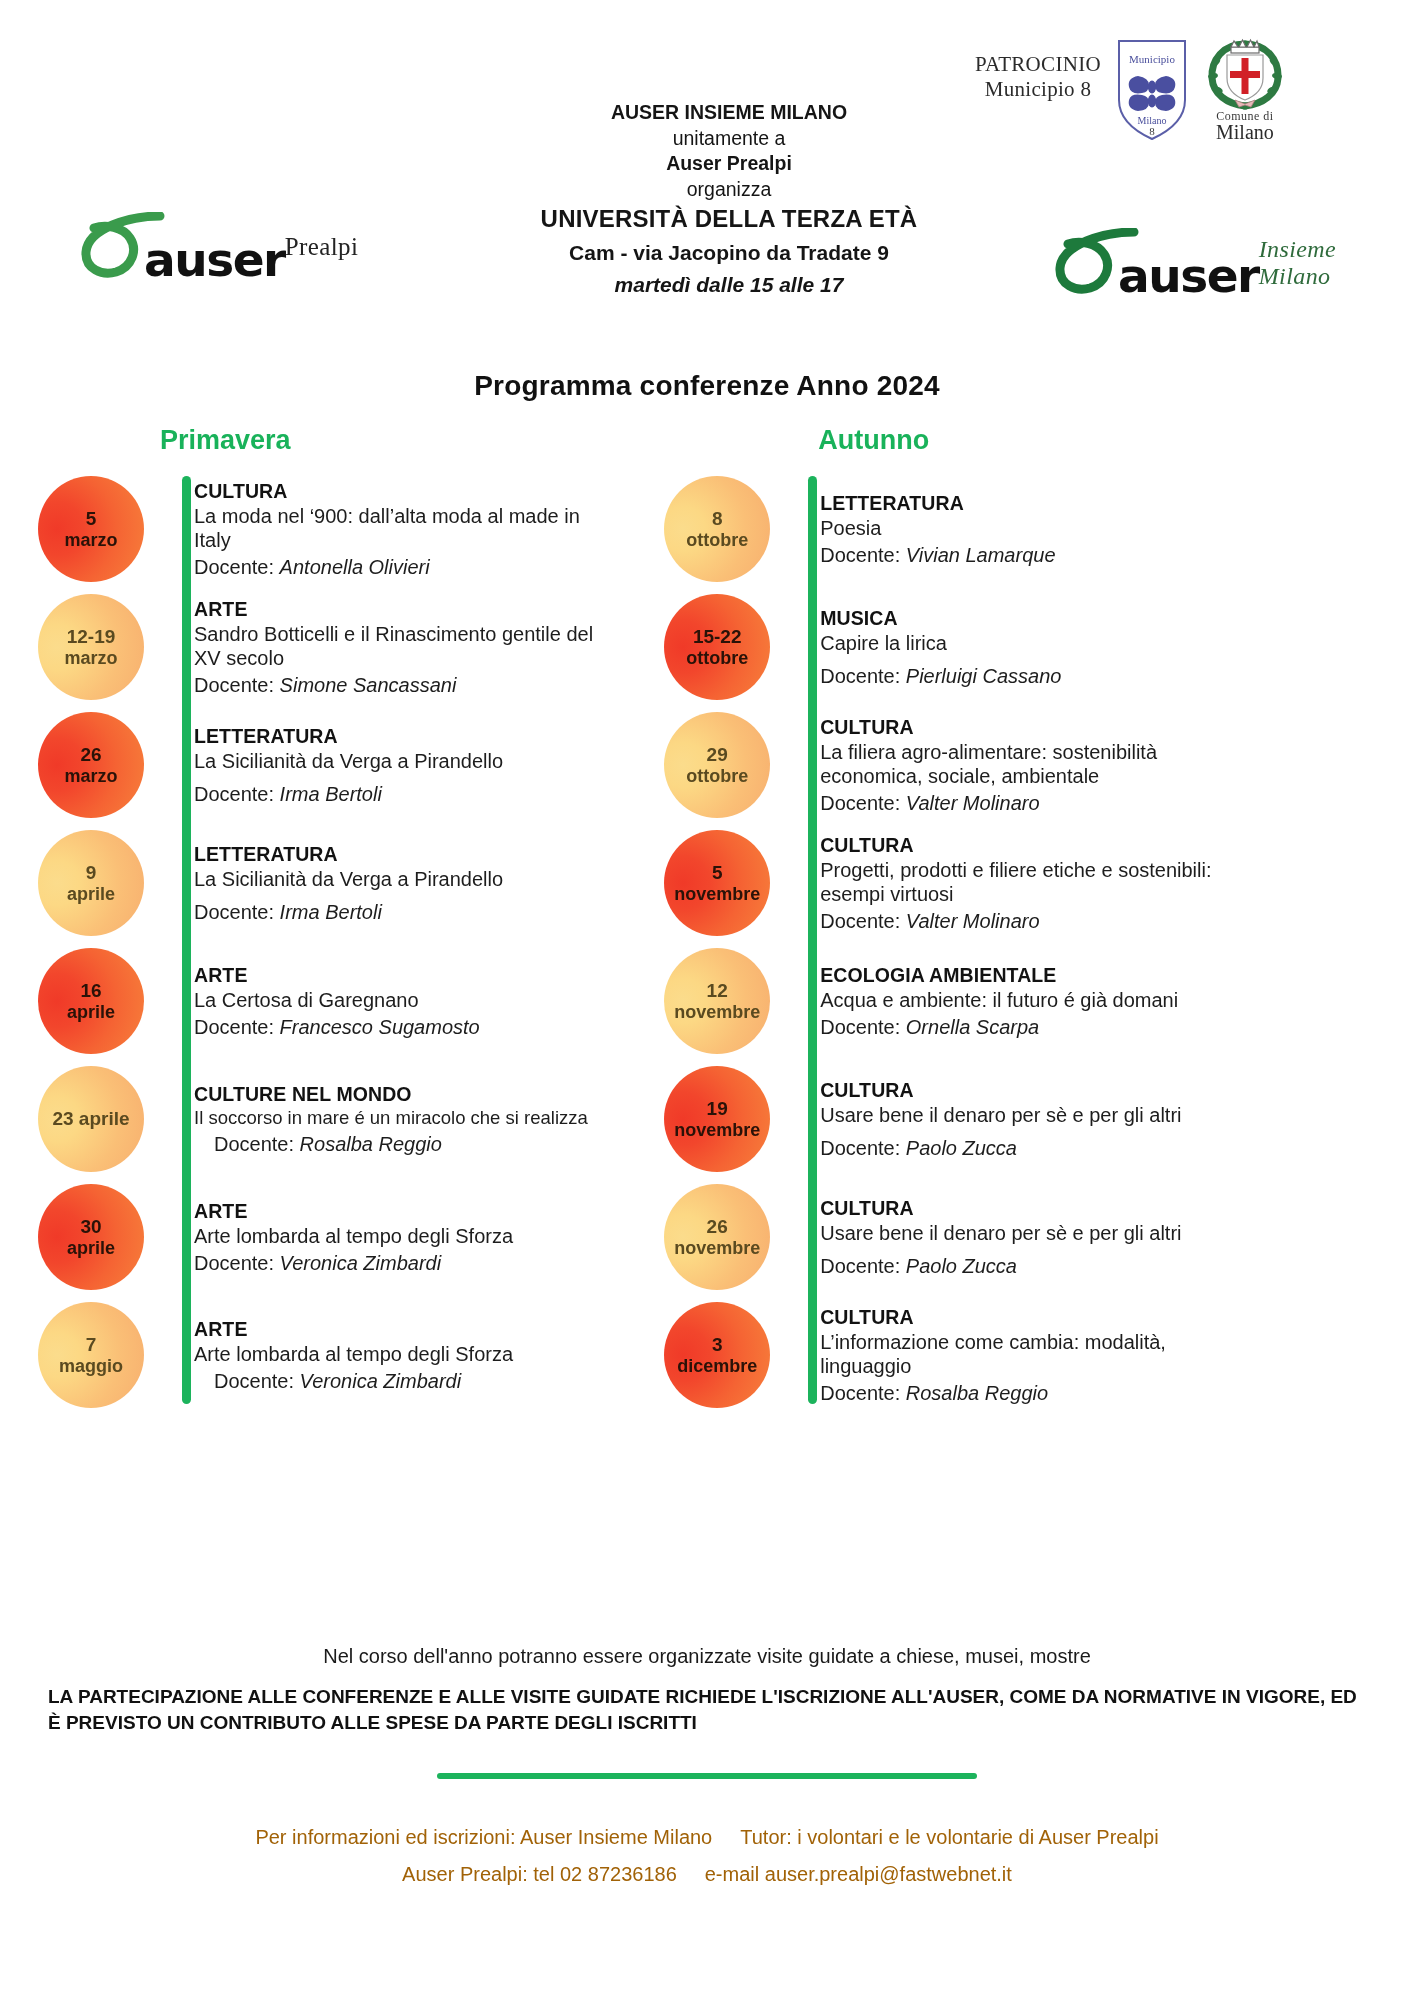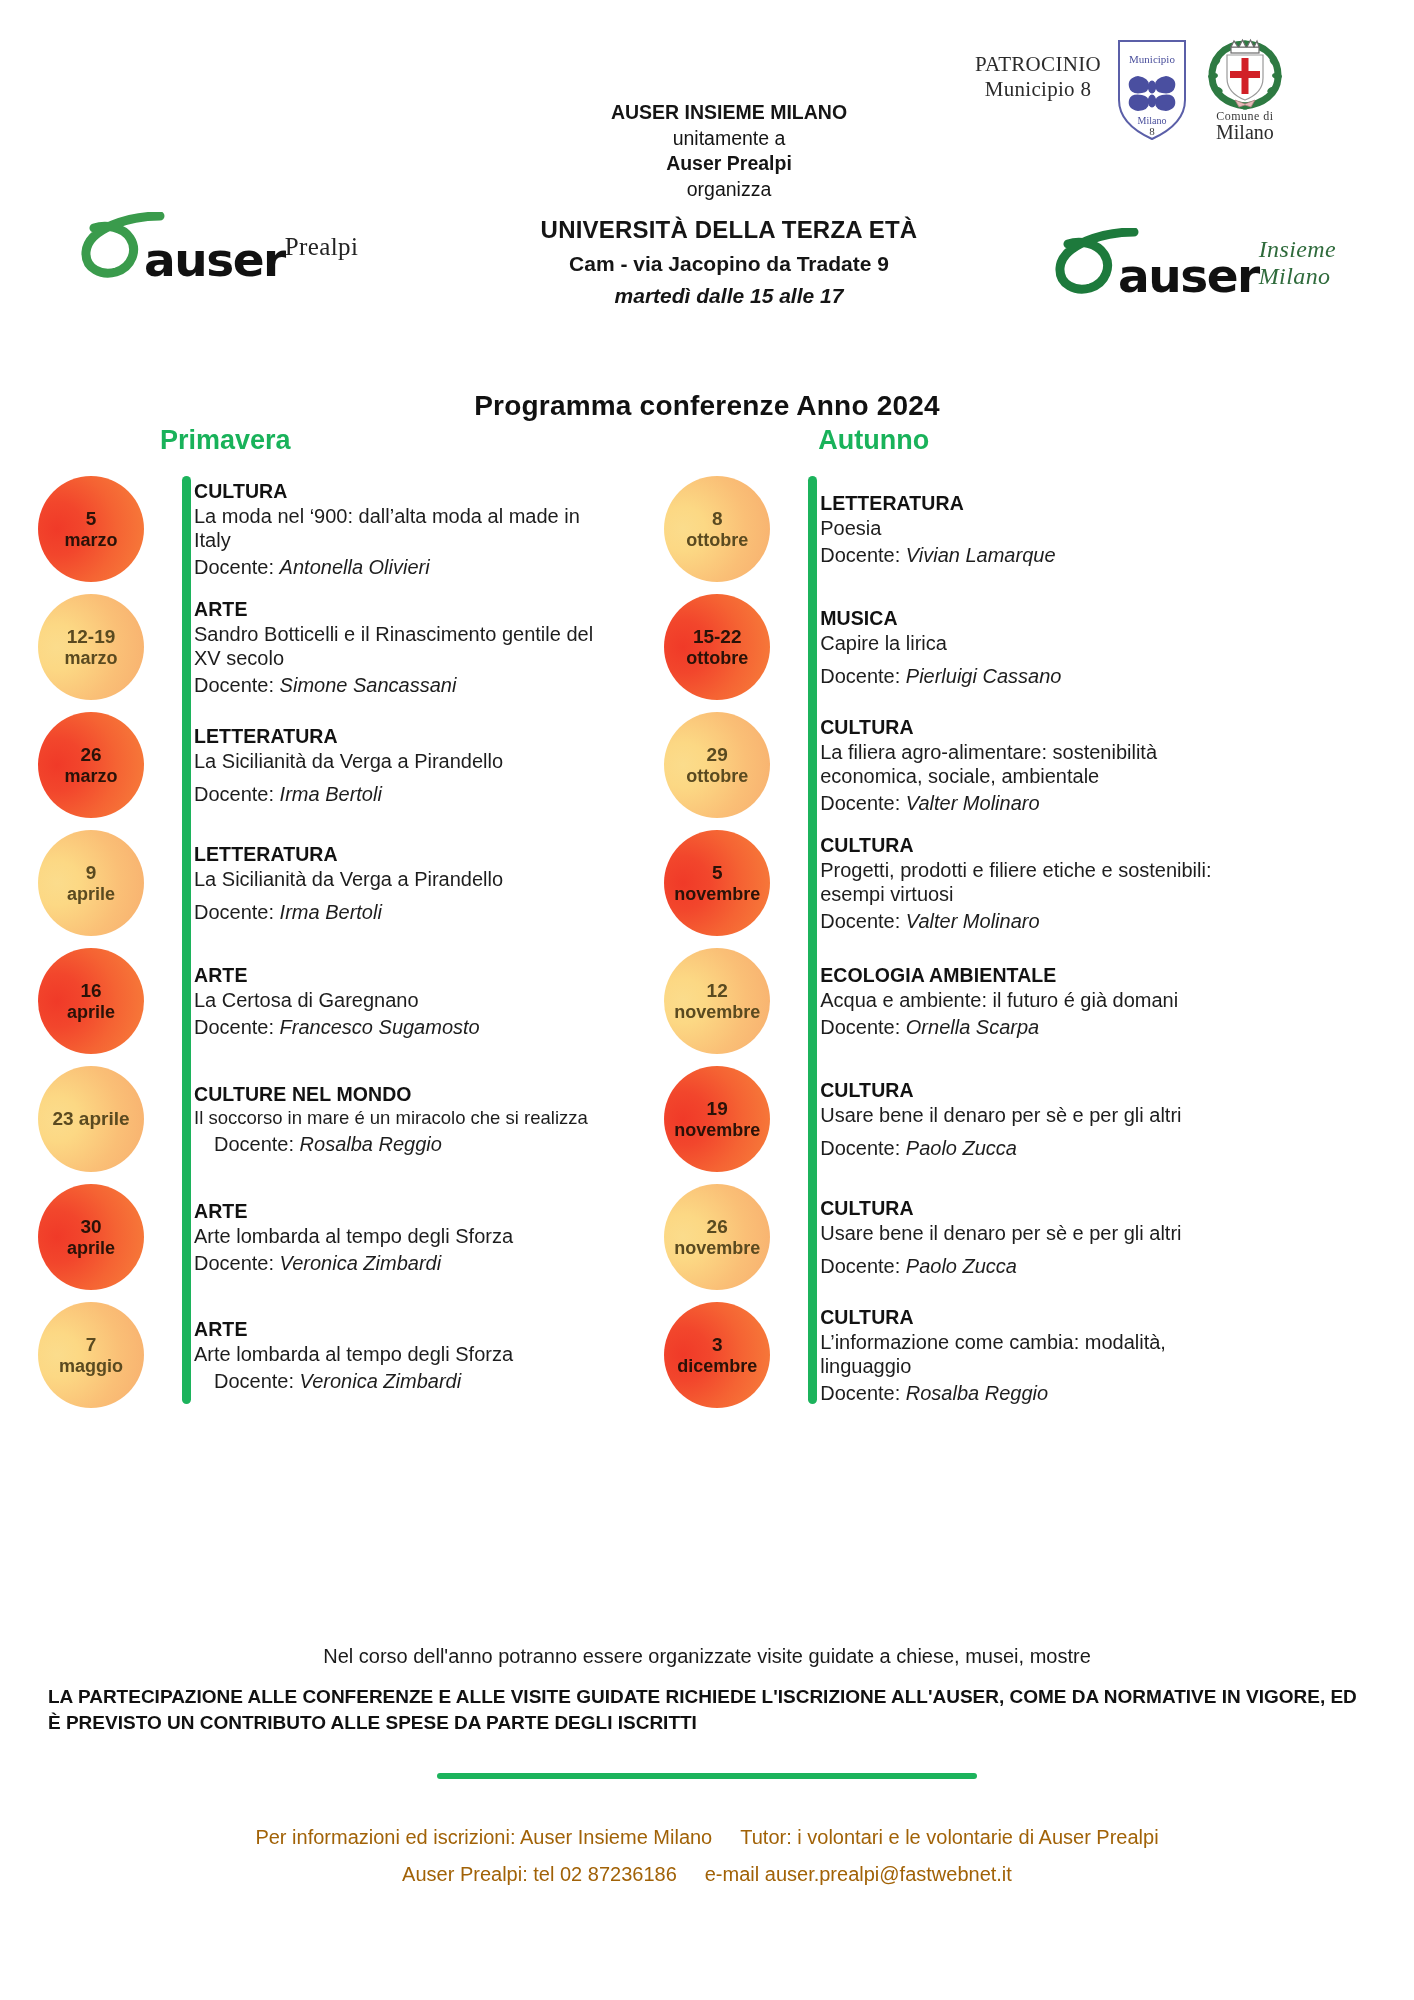--- a/index.html
+++ b/index.html
@@ -87,21 +87,21 @@
     display: block;
     font-size: 19.5px;
     color: #151515;
     padding-left: 44px;
   }
   .header-center .hl.b { font-weight: 700; }
   .header-center .hl.big {
     font-size: 24px;
     font-weight: 700;
     letter-spacing: 0.2px;
-    margin-top: 11px;
+    margin-top: 0;
   }
   .header-center .hl.mid {
     font-size: 21px;
     font-weight: 700;
     margin-top: 4px;
   }
   .header-center .hl.mid2 {
     font-size: 21px;
     font-weight: 700;
     margin-top: 5px;
@@ -139,21 +139,21 @@
     color: #2f6b3c;
     margin-top: 1px;
     letter-spacing: 0.4px;
   }
   .logo-sub.dark { color: #232323; }
   .logo-sub.italic { font-style: italic; color: #2f6b3c; font-size: 24px; }
 
   
   .page-title {
     position: absolute;
-    top: 390px;
+    top: 370px;
     left: 0;
     width: 1414px;
     text-align: center;
     font-size: 28px;
     font-weight: 700;
     color: #111111;
     letter-spacing: 0.2px;
   }
 
   

